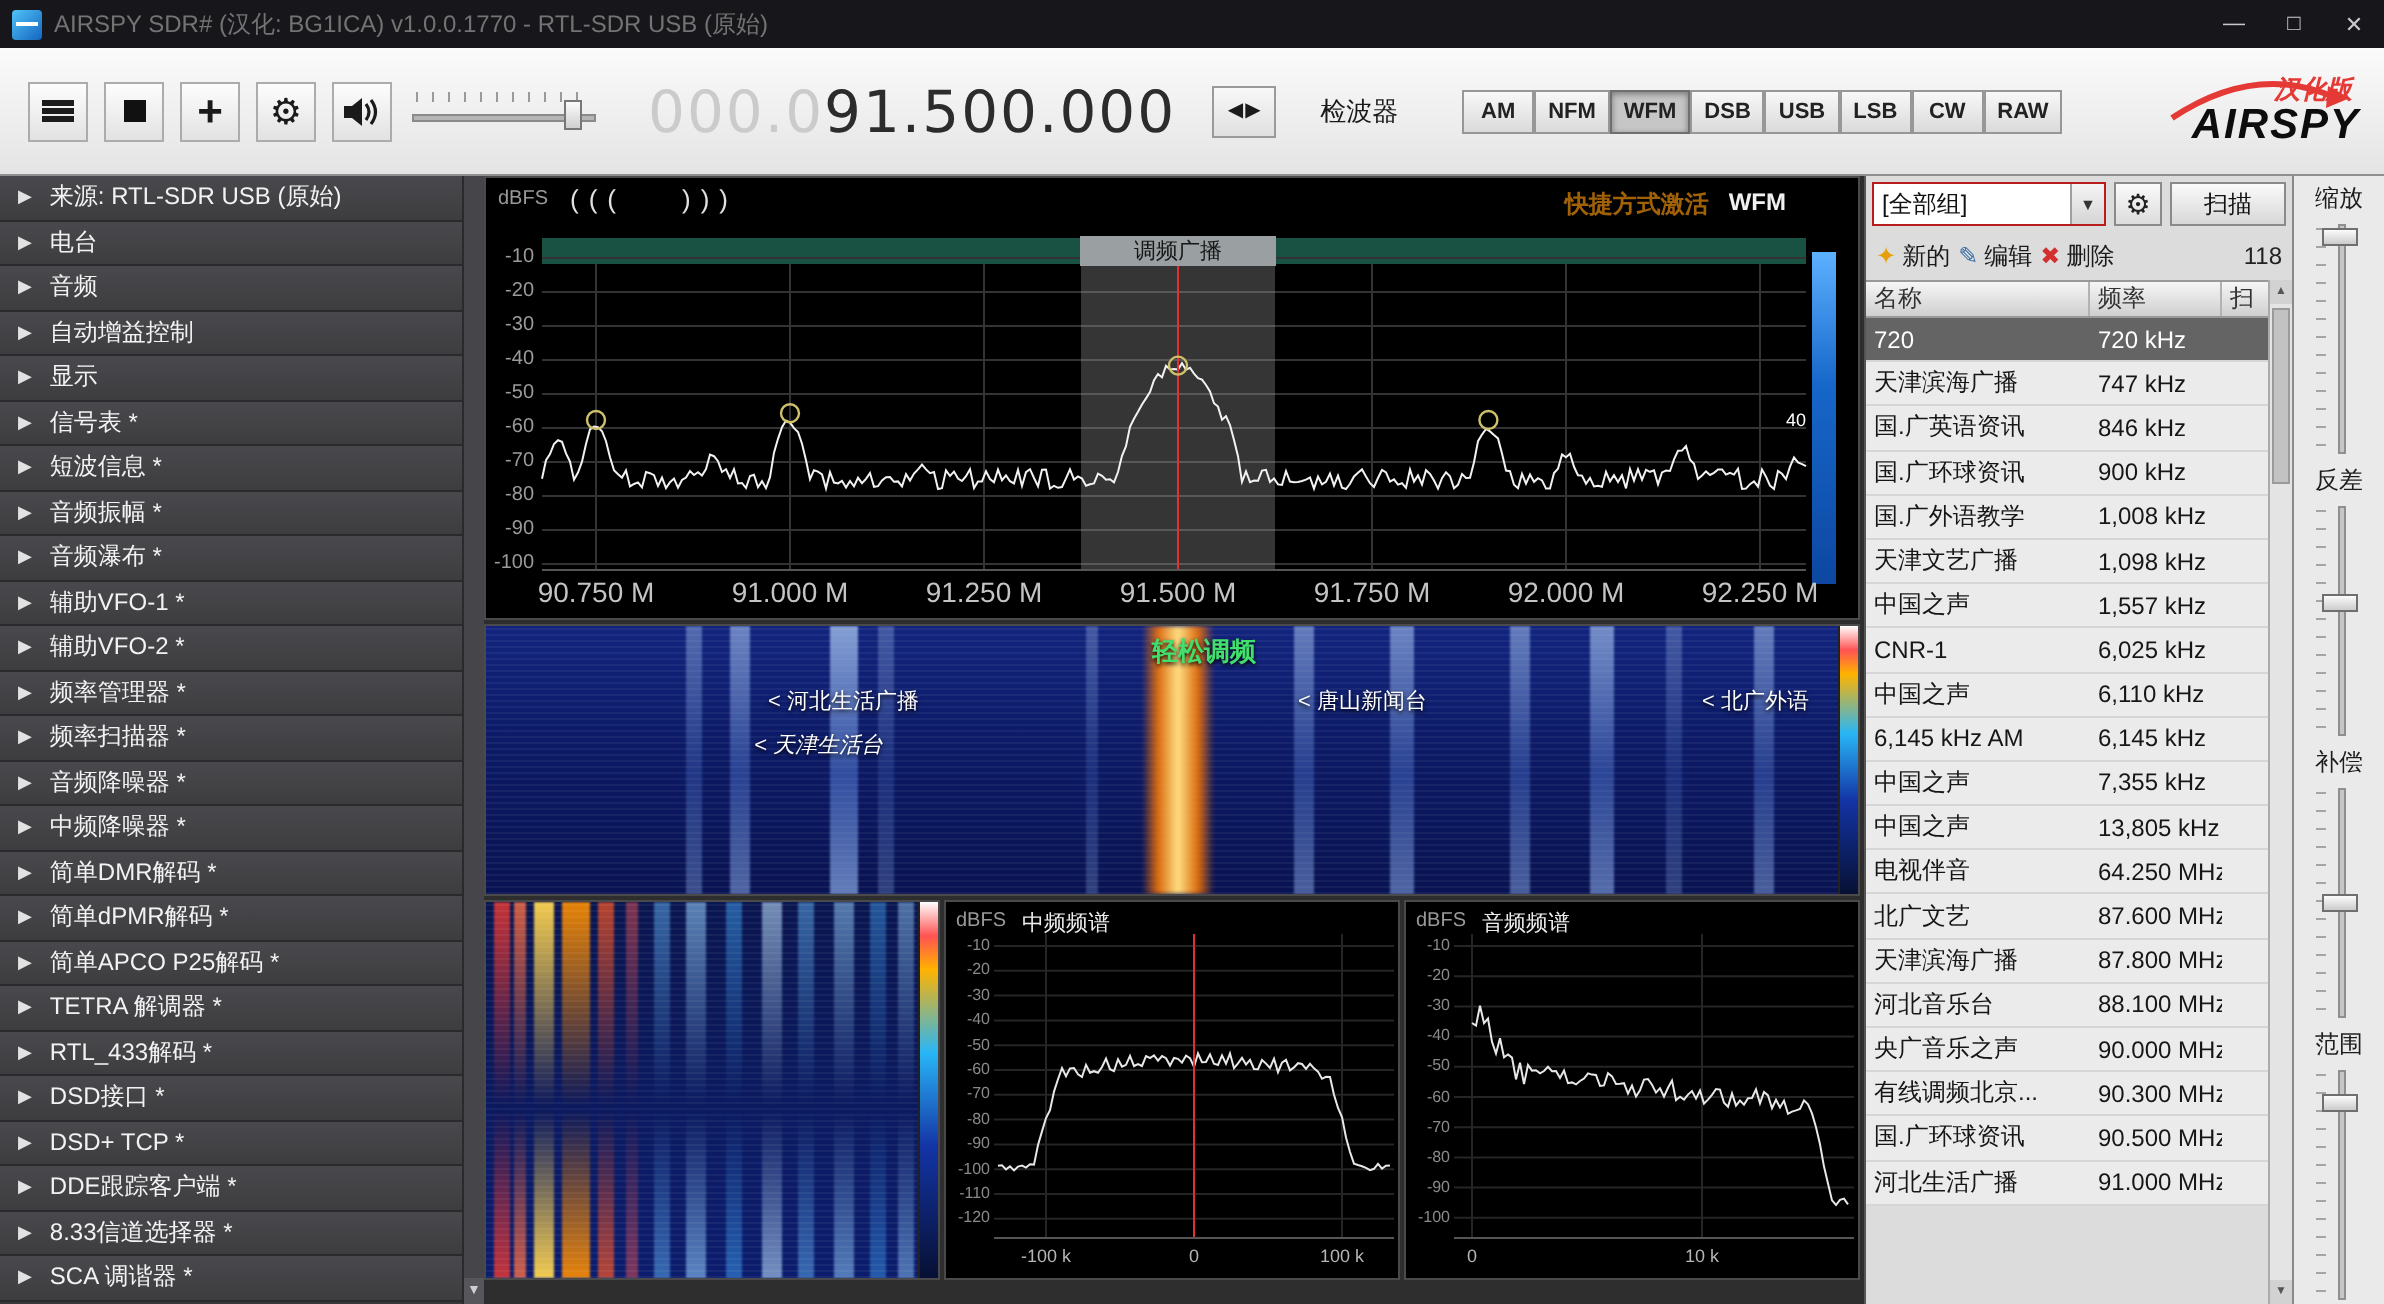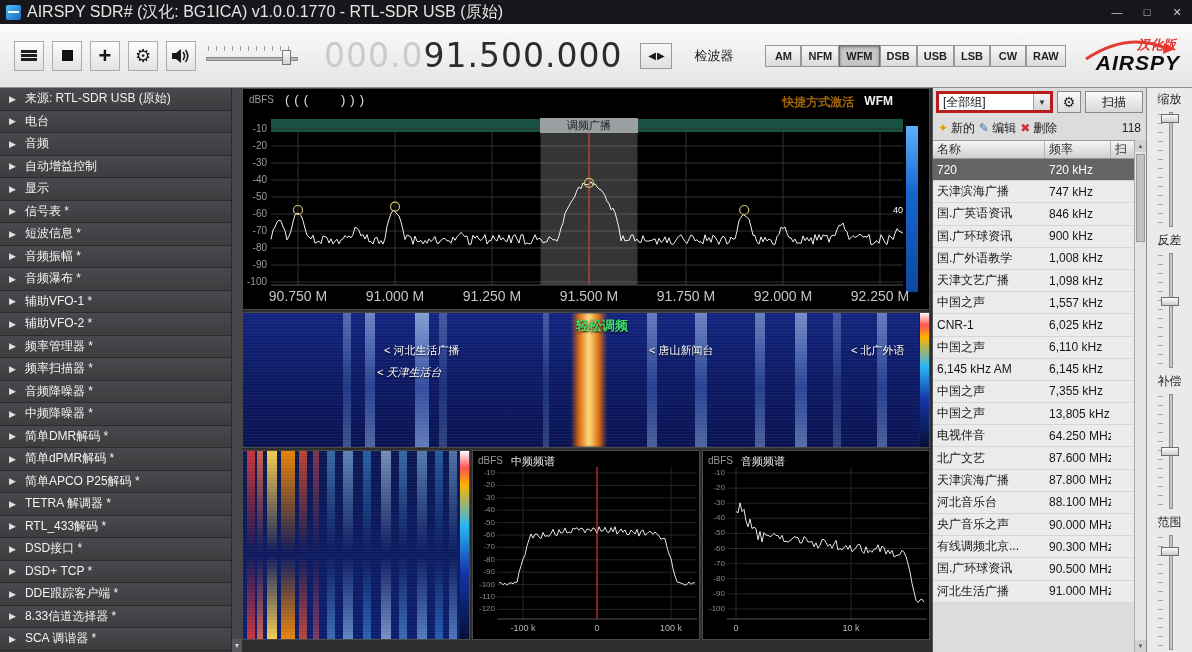--- a/index.html
+++ b/index.html
@@ -3,37 +3,37 @@
 <meta charset="utf-8">
 <style>
   *{box-sizing:border-box;margin:0;padding:0}
   html,body{width:1192px;height:652px;background:#2e2e2e;font-family:"Liberation Sans","DejaVu Sans",sans-serif;overflow:hidden}
   #app{position:absolute;top:0;left:0;width:1192px;height:652px}
 
   
   .titlebar{position:absolute;top:0;left:0;width:100%;height:24px;background:#17171b;display:flex;align-items:center}
   .app-icon{width:15px;height:15px;margin:0 6px;border-radius:2px;background:linear-gradient(135deg,#4fc3f7,#1565c0);position:relative}
   .app-icon::after{content:"";position:absolute;left:2px;right:2px;top:6px;height:2px;background:#fff}
-  .title-text{color:#e5e5e5;font-size:16px;white-space:nowrap}
+  .title-text{color:#737373;font-size:12px;white-space:nowrap}
   .win-btns{margin-left:auto;display:flex;height:100%}
   .win-btn{width:30px;height:100%;display:flex;align-items:center;justify-content:center;color:#c9c9c9;font-size:11px}
 
   
   .toolbar{position:absolute;top:24px;left:0;width:100%;height:64px;background:linear-gradient(#fbfbfb,#e4e4e4);border-bottom:1px solid #8f8f8f;display:flex;align-items:center}
   .tb-btn{width:30px;height:30px;margin-left:8px;border:1px solid #acacac;background:linear-gradient(#fdfdfd,#e2e2e2);display:flex;align-items:center;justify-content:center;flex-direction:column;color:#1a1a1a;font-size:18px}
   .tb-btn:first-of-type{margin-left:14px}
   .bars span{display:block;width:16px;height:2.5px;background:#1c1c1c;margin:1.6px 0}
   .stop-sq{width:11px;height:11px;background:#111}
   .plus-glyph{font-size:22px;font-weight:bold;line-height:1}
   .gear-glyph{font-size:18px;line-height:1}
   .vol-slider{position:relative;width:92px;height:22px;margin-left:10px}
   .vol-ticks{position:absolute;top:1px;left:2px;right:2px;height:5px;background:repeating-linear-gradient(90deg,#9a9a9a 0 1px,transparent 1px 8px)}
   .vol-track{position:absolute;top:12px;left:0;right:0;height:4px;background:#b5b5b5;border:1px solid #8a8a8a}
   .vol-handle{position:absolute;top:5px;left:76px;width:9px;height:15px;background:linear-gradient(#fcfcfc,#cfcfcf);border:1px solid #777}
-  .freq{margin-left:26px;font-family:"DejaVu Sans",sans-serif;font-size:33px;letter-spacing:1px;display:flex;align-items:flex-end;white-space:nowrap}
+  .freq{margin-left:26px;font-family:"DejaVu Sans",sans-serif;font-size:29px;letter-spacing:1px;display:flex;align-items:flex-end;white-space:nowrap}
   .freq .dim{color:#cbcbcb}
   .freq .main{color:#2c2c2c}
   .spinner{width:32px;height:26px;margin-left:18px;border:1px solid #9a9a9a;background:linear-gradient(#f8f8f8,#e0e0e0);display:flex;align-items:center;justify-content:center;gap:1px;font-size:10px;color:#1a1a1a}
   .det-label{margin-left:22px;font-size:13px;color:#1a1a1a}
   .modes{display:flex;margin-left:32px}
   .mode-btn{min-width:36px;height:22px;padding:0 6px;font-size:11px;font-weight:bold;color:#222;border:1px solid #979797;background:linear-gradient(#f8f8f8,#dadada);display:flex;align-items:center;justify-content:center}
   .mode-btn.active{background:#c6c6c6;box-shadow:inset 0 1px 3px rgba(0,0,0,.4);border-color:#6f6f6f}
   .logo{position:relative;margin-left:auto;margin-right:12px;width:100px;height:42px}
   .logo .badge{position:absolute;top:1px;right:4px;color:#e53935;font-size:13px;font-weight:bold;font-style:italic}
   .logo .name{position:absolute;bottom:2px;right:0;color:#0d0d0d;font-size:21px;font-weight:bold;font-style:italic;letter-spacing:1px}
@@ -78,21 +78,21 @@
   .wfzoom{background:linear-gradient(180deg,#0a1650,#0c1d6e)}
   .zstreak{position:absolute;top:0;bottom:0;filter:blur(.6px)}
   .bunit{position:absolute;left:5px;top:4px;font-size:10px;color:#999;z-index:3}
   .btitle{position:absolute;left:38px;top:3px;font-size:11px;color:#ececec;z-index:3}
   .bylab{position:absolute;left:0;width:22px;text-align:right;font-size:8px;color:#8a8a8a;z-index:3}
   .bxlab{position:absolute;top:172px;width:44px;text-align:center;font-size:9px;color:#b5b5b5;z-index:3}
 
   
   .fman{position:absolute;top:88px;left:932px;width:214px;bottom:0;background:#dcdcdc;border-left:1px solid #555}
   .fm-top{display:flex;align-items:center;gap:4px;padding:3px 3px;height:28px}
-  .fm-select{flex:1;height:22px;background:#fff;border:3px solid #b91c1c;display:flex;align-items:center;font-size:12px;color:#111;padding-left:4px}
+  .fm-select{flex:1;height:22px;background:#fff;border:1px solid #b91c1c;display:flex;align-items:center;font-size:12px;color:#111;padding-left:4px}
   .fm-select .dd{margin-left:auto;width:17px;height:100%;background:linear-gradient(#f4f4f4,#d5d5d5);border-left:1px solid #9f9f9f;display:flex;align-items:center;justify-content:center;font-size:8px;color:#333}
   .fm-gear{width:24px;height:22px;border:1px solid #8a8a8a;background:linear-gradient(#fafafa,#dcdcdc);display:flex;align-items:center;justify-content:center;font-size:14px;color:#222}
   .fm-scan{width:58px;height:22px;border:1px solid #8a8a8a;background:linear-gradient(#fafafa,#d8d8d8);display:flex;align-items:center;justify-content:center;font-size:12px;color:#111}
   .fm-actions{display:flex;align-items:center;gap:4px;padding:2px 5px;height:24px;font-size:12px;color:#1a1a1a}
   .fm-act{display:flex;align-items:center;gap:3px}
   .ic-new{color:#e3a008;font-size:12px}
   .ic-edit{color:#3a6ea5;font-size:12px}
   .ic-del{color:#d32f2f;font-size:12px;font-weight:bold}
   .fm-count{margin-left:auto;color:#222}
   .fm-head{display:flex;height:19px;margin-right:12px;background:linear-gradient(#f6f6f6,#cfcfcf);border-top:1px solid #999;border-bottom:1px solid #999;font-size:12px;color:#333}

